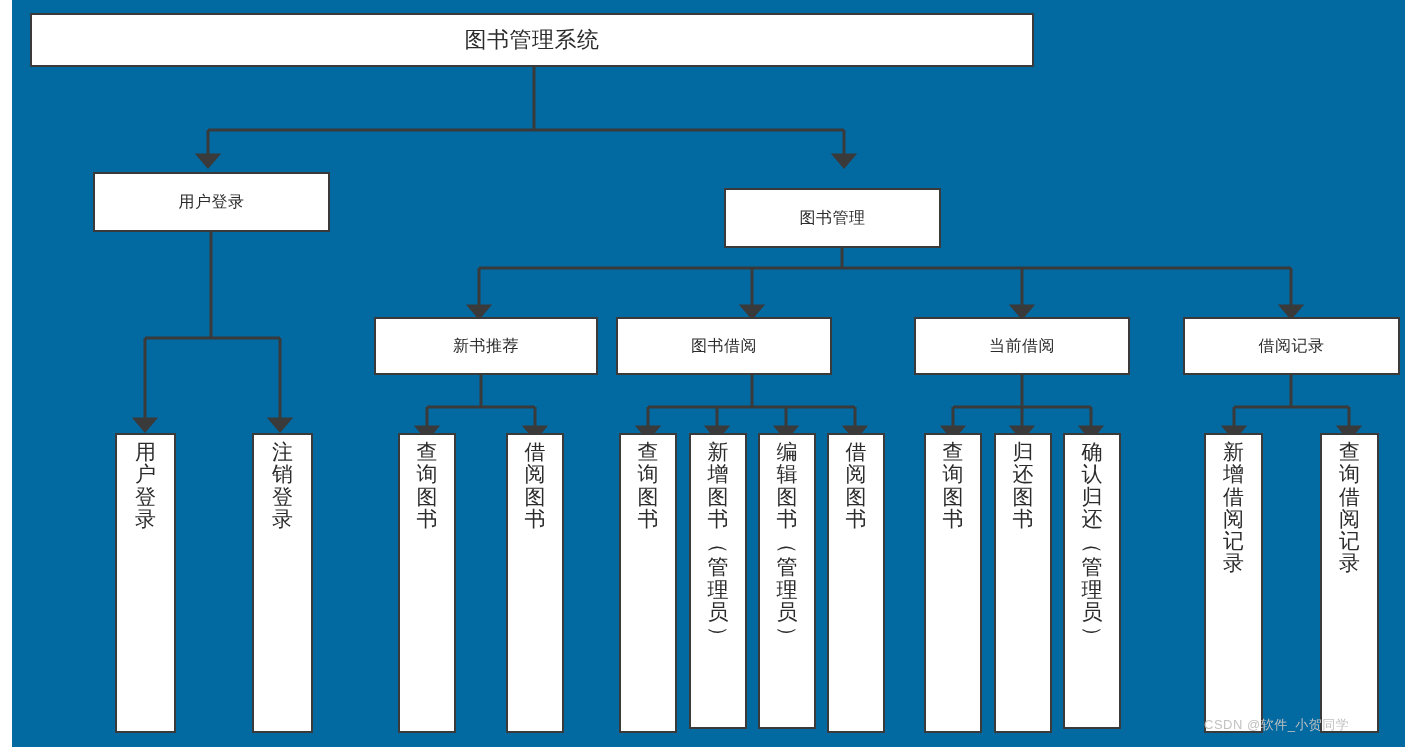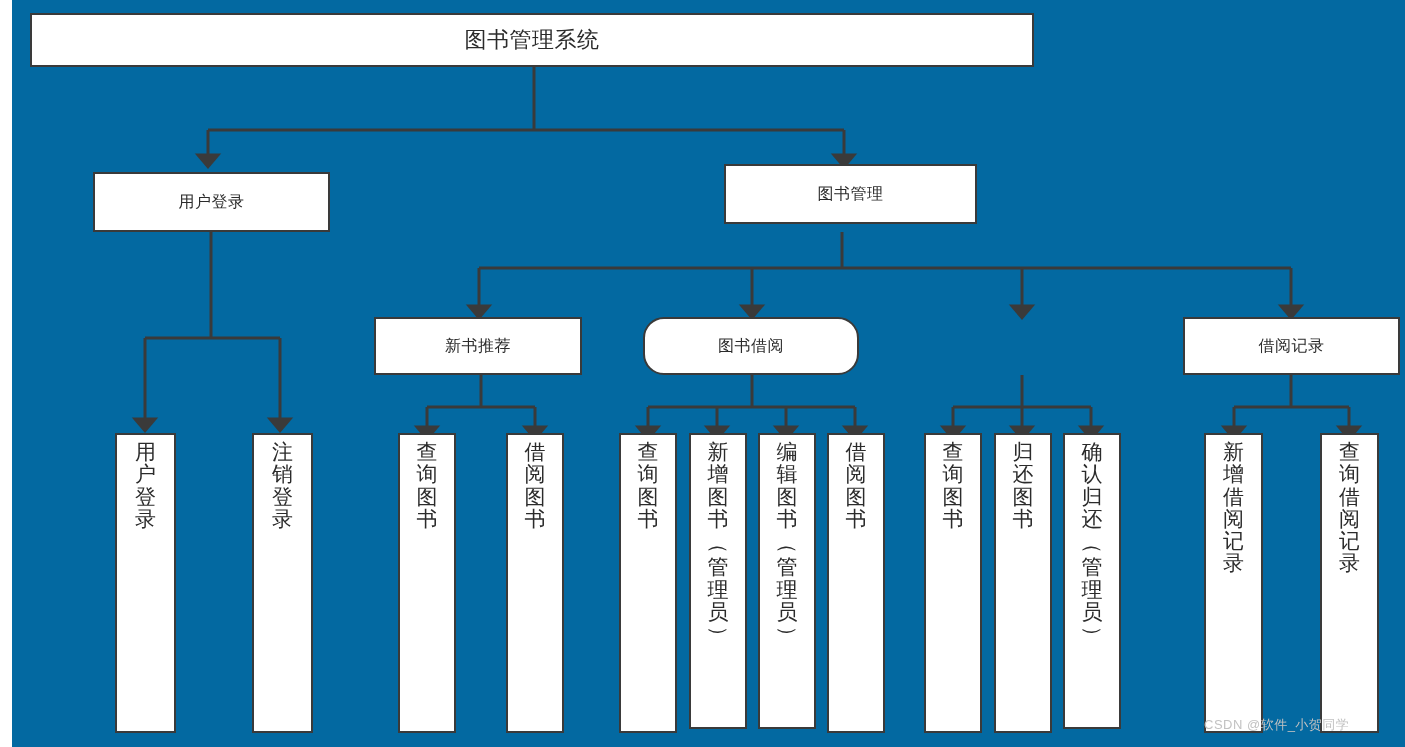--- a/index.html
+++ b/index.html
@@ -133,29 +133,32 @@
     </g>
   </svg>
 
   <div class="node horiz root" style="left:18px; top:13px; width:1004px; height:54px;">
     <span>图书管理系统</span>
   </div>
 
   <div class="node horiz" style="left:81px; top:172px; width:237px; height:60px;">
     <span>用户登录</span>
   </div>
-  <div class="node horiz" style="left:712px; top:164px; width:253px; height:60px;">
+  <div class="node horiz" style="left:712px; top:188px; width:217px; height:60px;">
     <span>图书管理</span>
   </div>
 
-  <div class="node horiz" style="left:362px; top:317px; width:208px; height:58px;">
+  <div class="node horiz" style="left:362px; top:317px; width:224px; height:58px;">
     <span>新书推荐</span>
   </div>
-  <div class="node horiz" style="left:631px; top:317px; width:216px; height:58px;border-radius:21px;">
+  <div class="node horiz" style="left:604px; top:317px; width:216px; height:58px;">
     <span>图书借阅</span>
+  </div>
+  <div class="node horiz" style="left:902px; top:317px; width:216px; height:58px;">
+    <span>当前借阅</span>
   </div>
   <div class="node horiz" style="left:1171px; top:317px; width:217px; height:58px;">
     <span>借阅记录</span>
   </div>
 
   <div class="node vert" style="left:103px; top:433px; width:61px; height:300px;">
     <div class="vstack">
         <span>用</span>
         <span>户</span>
         <span>登</span>

